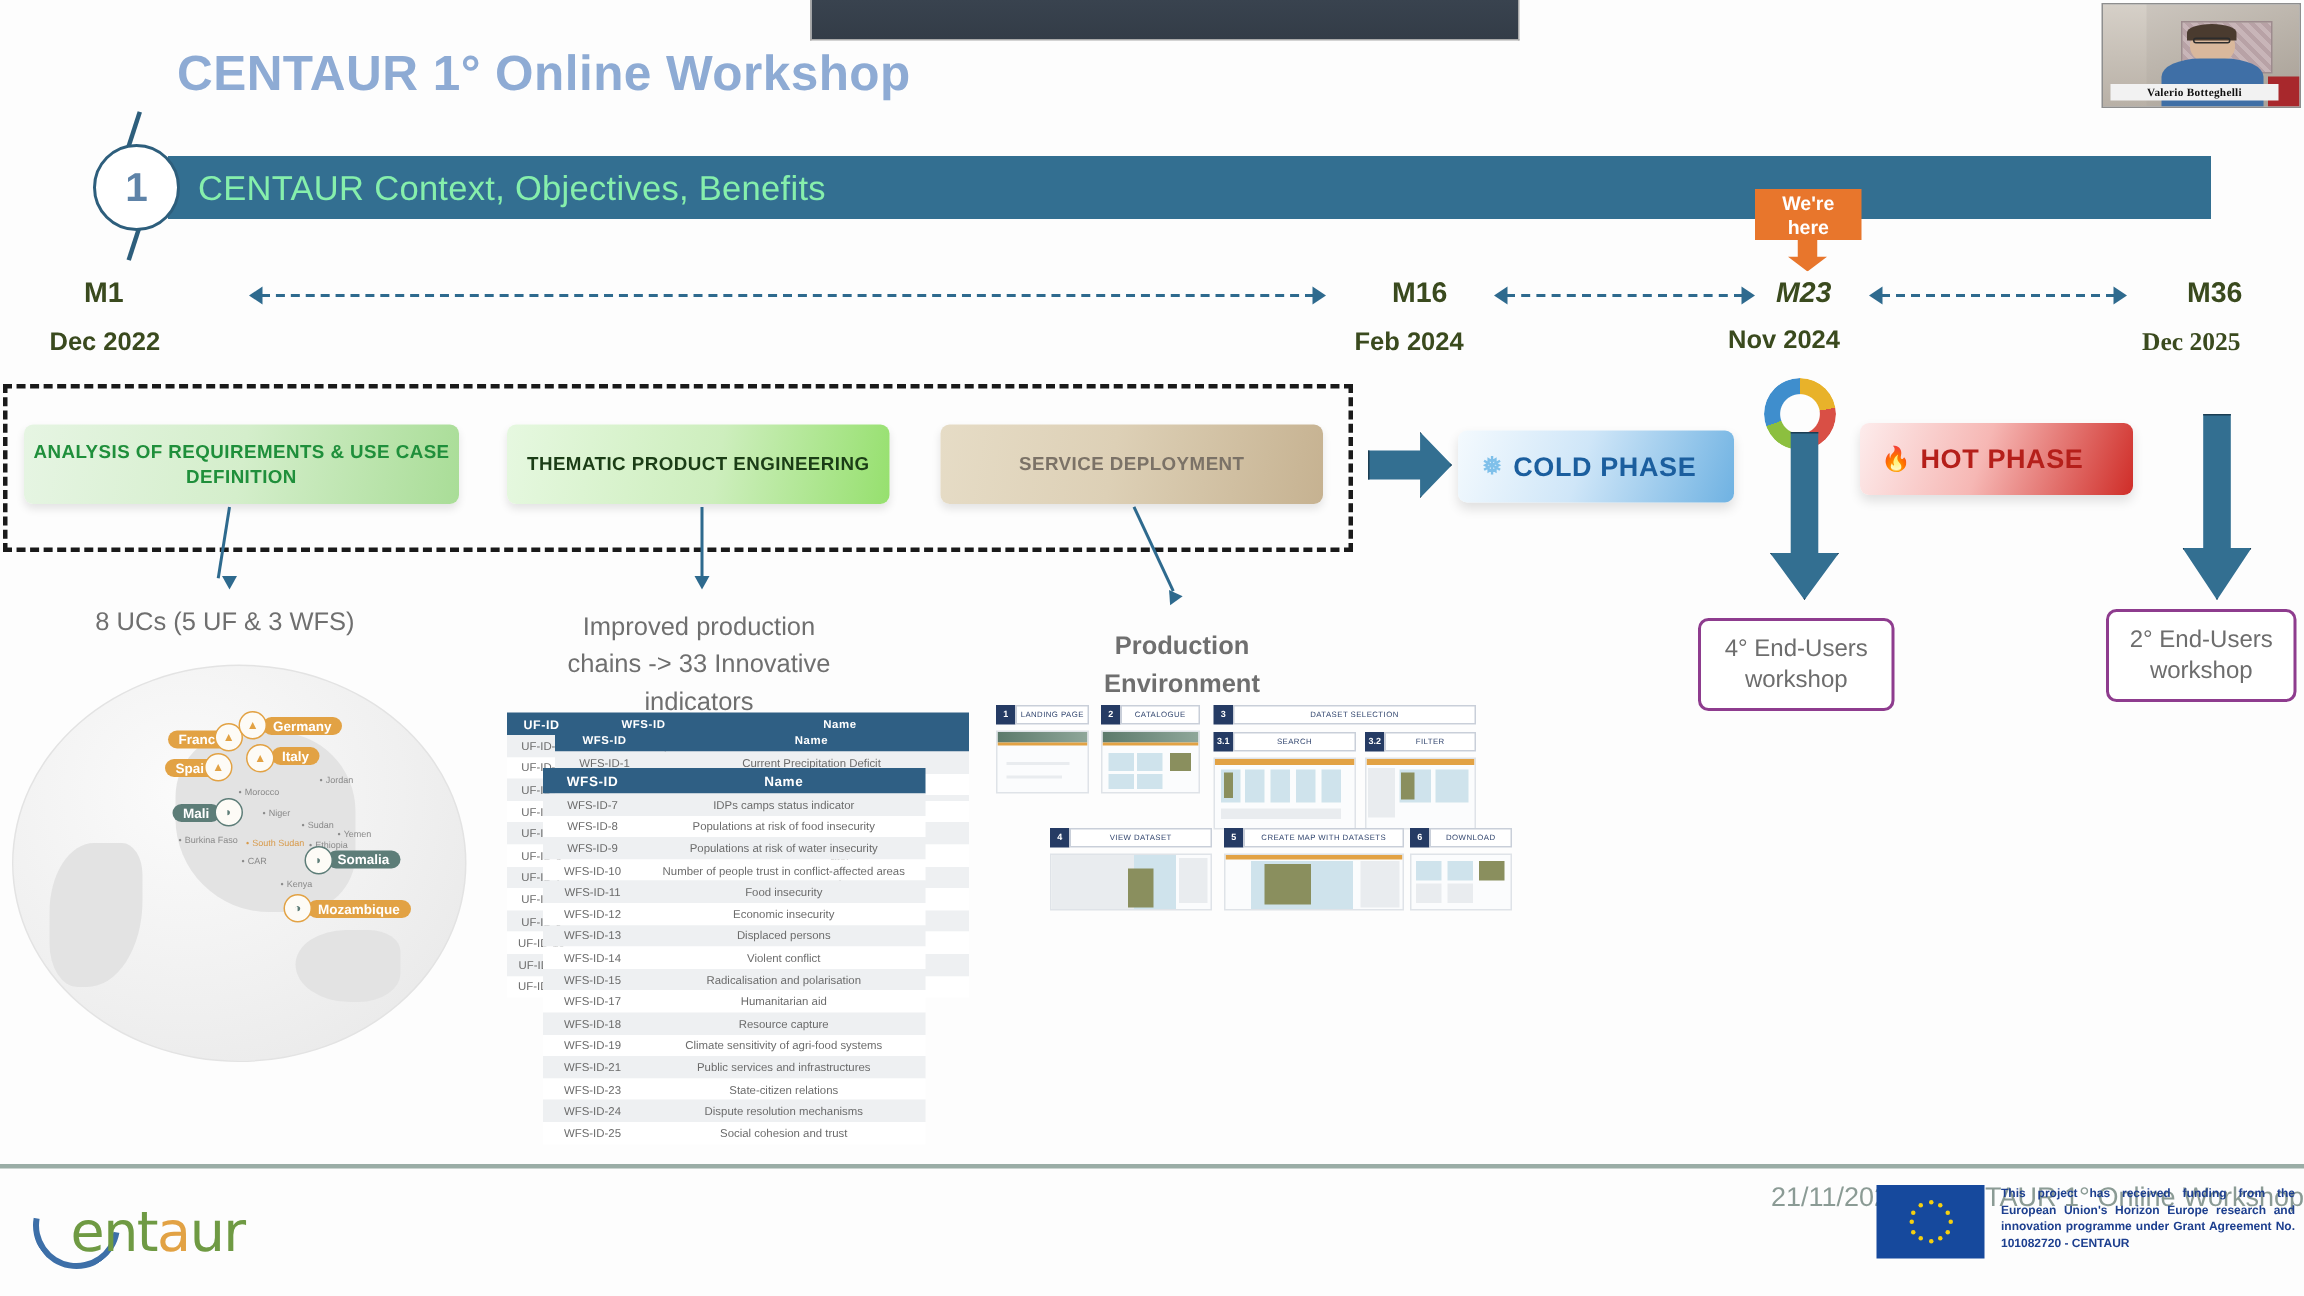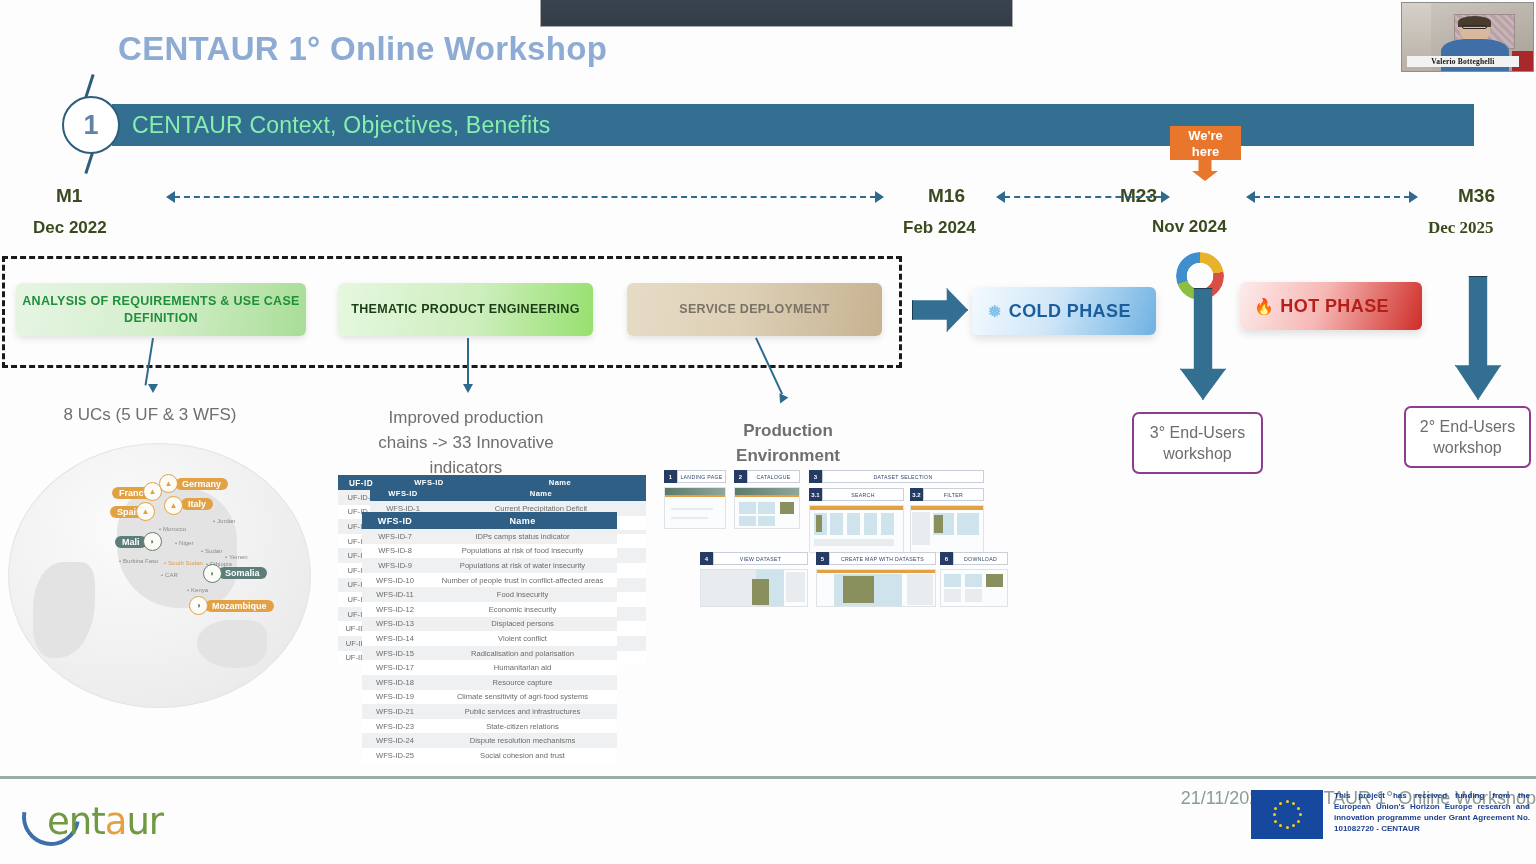--- a/index.html
+++ b/index.html
@@ -326,21 +326,21 @@
 <div class="circle-tick up"></div>
 <div class="circle-tick down"></div>
 <div id="section-circle">1</div>
 
 <div class="ms-label" style="left:56px;  top:185px;">M1</div>
 <div class="ms-date" style="left:33px;  top:218px;">Dec 2022</div>
 
 <div class="ms-label" style="left:928px; top:185px;">M16</div>
 <div class="ms-date" style="left:903px; top:218px;">Feb 2024</div>
 
-<div class="ms-label" style="left:1120px;top:185px;">M23</div>
+<div class="ms-label" style="left:1184px;top:185px;font-style:italic;">M23</div>
 <div class="ms-date" style="left:1152px;top:217px;">Nov 2024</div>
 
 <div class="ms-label" style="left:1458px;top:185px;">M36</div>
 <div class="ms-date" style="left:1428px;top:218px;font-family:Liberation Serif, serif;">Dec 2025</div>
 
 <div class="dash-arrow" style="left:166px; top:196px; width:718px;">
   <div class="head-l"></div>
   <div class="line"></div>
   <div class="head-r"></div>
 </div>
@@ -377,21 +377,21 @@
 <div id="donut"></div>
 
 <div id="hot-phase">
   <span style="font-size:16px;color:#e8762c;">🔥</span>
   <span>HOT PHASE</span>
 </div>
 
 <div class="thick-down" id="down-arrow-1"></div>
 <div class="thick-down" id="down-arrow-2"></div>
 
-<div class="eu-box" id="eu-box-1">3° End-Users workshop</div>
+<div class="eu-box" id="eu-box-1">4° End-Users workshop</div>
 <div class="eu-box" id="eu-box-2">2° End-Users workshop</div>
 
 <div class="thin-arrow" style="left:152px; top:338px;">
   <div class="shaft" style="height:48px; transform:rotate(9deg);"></div>
   <div class="tip" style="left:-4px; top:46px;"></div>
 </div>
 <div class="thin-arrow" style="left:467px; top:338px;">
   <div class="shaft" style="height:48px;"></div>
   <div class="tip" style="left:-4px; top:46px;"></div>
 </div>

